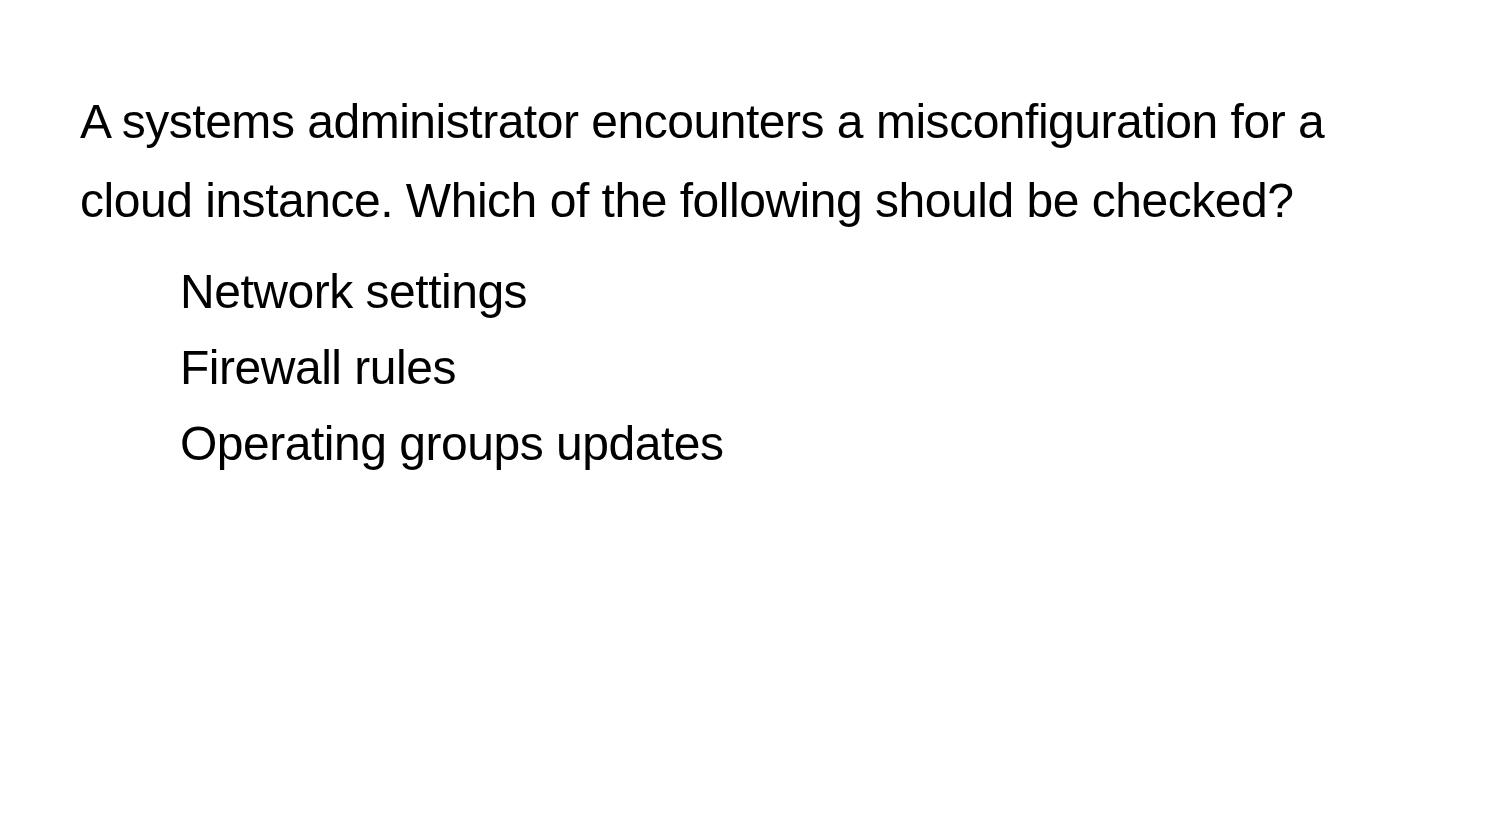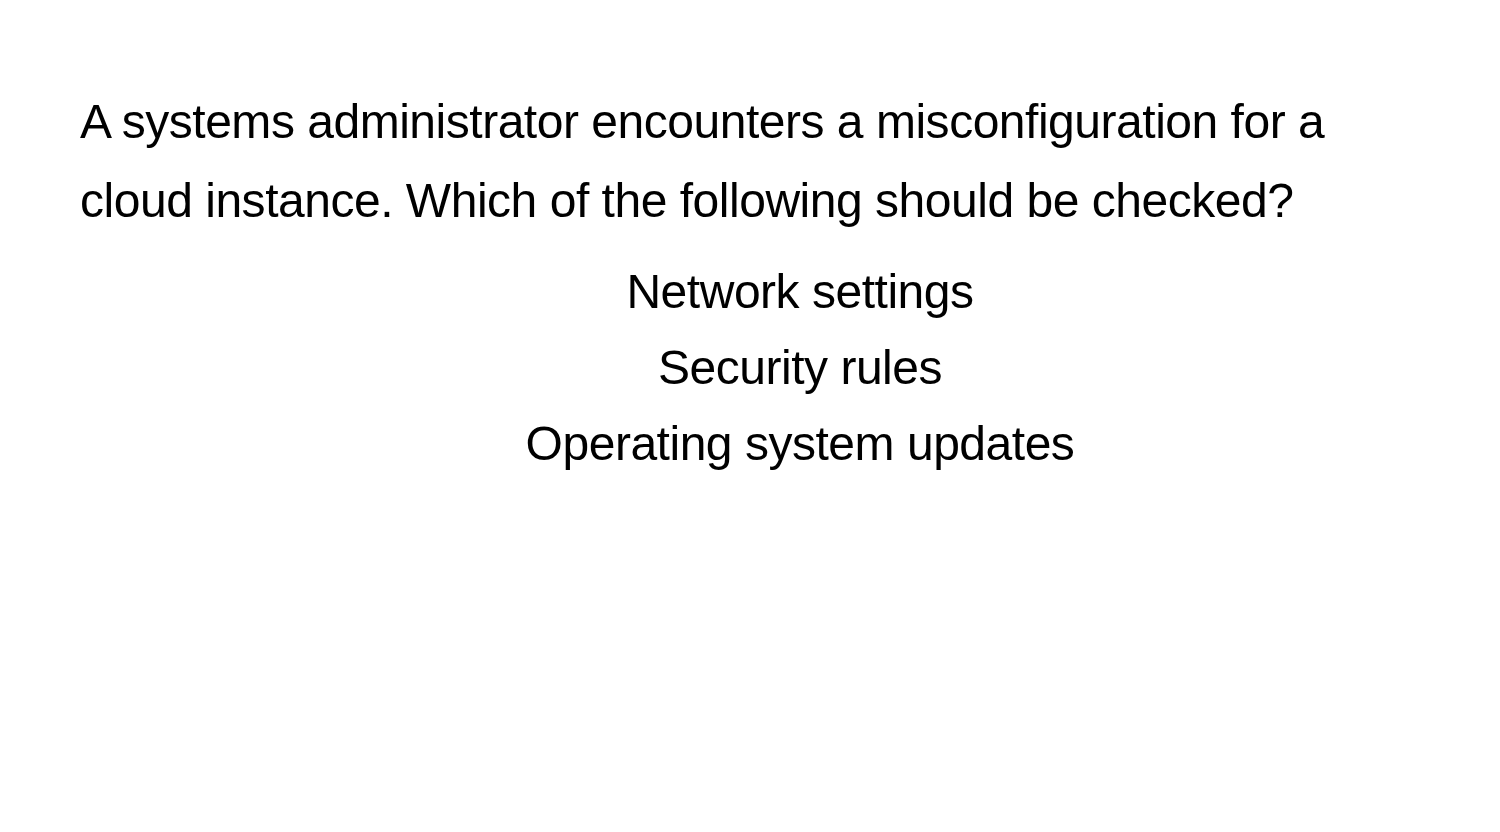--- a/index.html
+++ b/index.html
@@ -19,31 +19,30 @@
     }
     .question-text {
       font-size: 48px;
       line-height: 1.65;
       font-weight: 400;
       letter-spacing: -0.01em;
     }
     .options-container {
       margin-top: 14px;
       padding-left: 100px;
-      text-align: center;
     }
     .option {
       font-size: 48px;
       line-height: 1.58;
       font-weight: 400;
       letter-spacing: -0.01em;
     }
   </style>
 </head>
 <body>
 
 <div class="question-text">A systems administrator encounters a misconfiguration for a cloud instance. Which of the following should be checked?</div>
 
 <div class="options-container">
   <div class="option">Network settings</div>
-  <div class="option">Security rules</div>
-  <div class="option">Operating system updates</div>
+  <div class="option">Firewall rules</div>
+  <div class="option">Operating groups updates</div>
 </div>
 
 </body></html>

